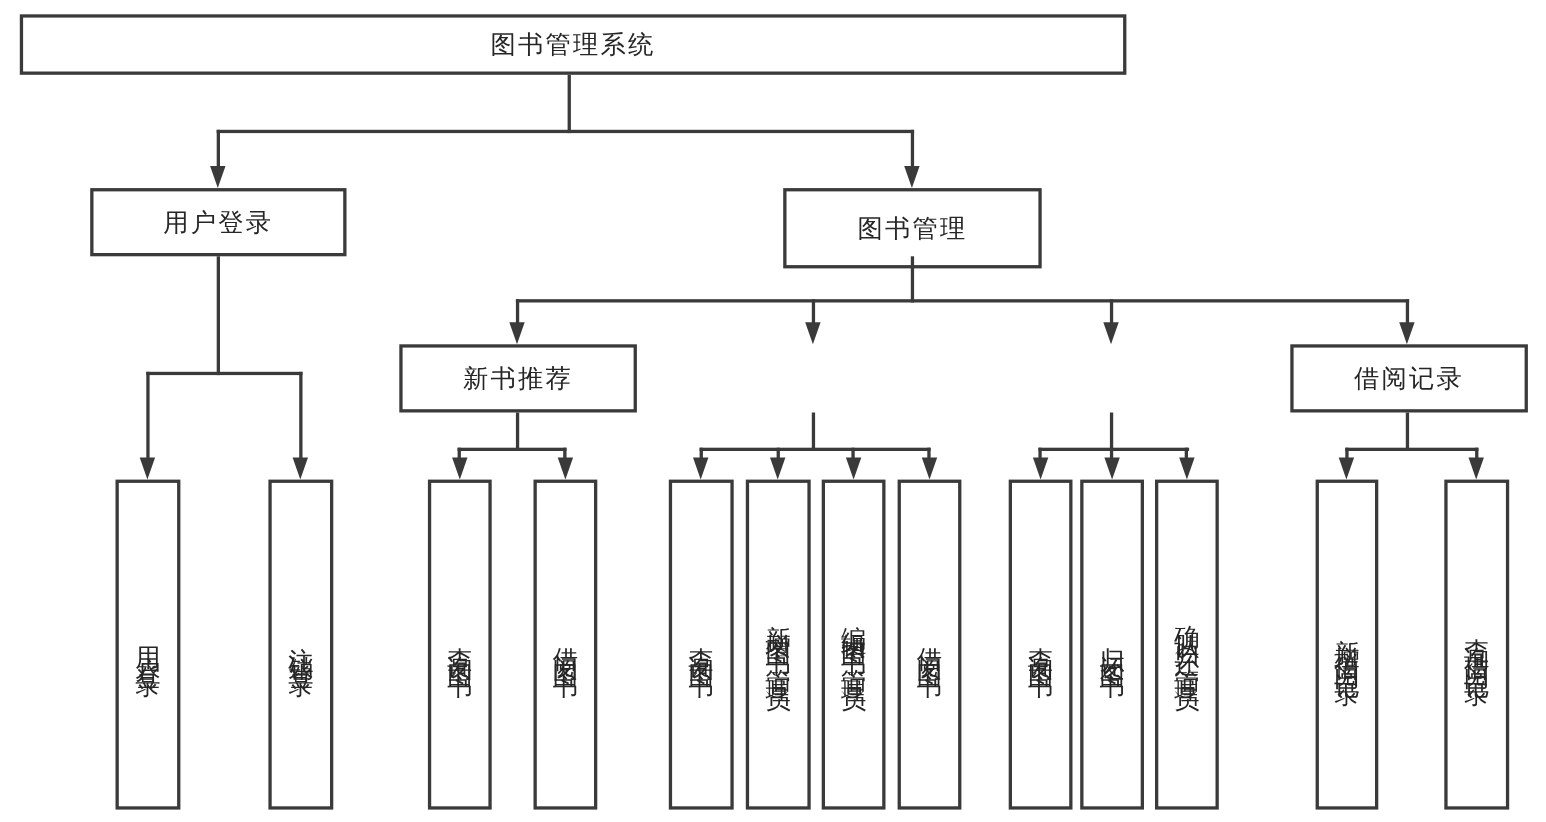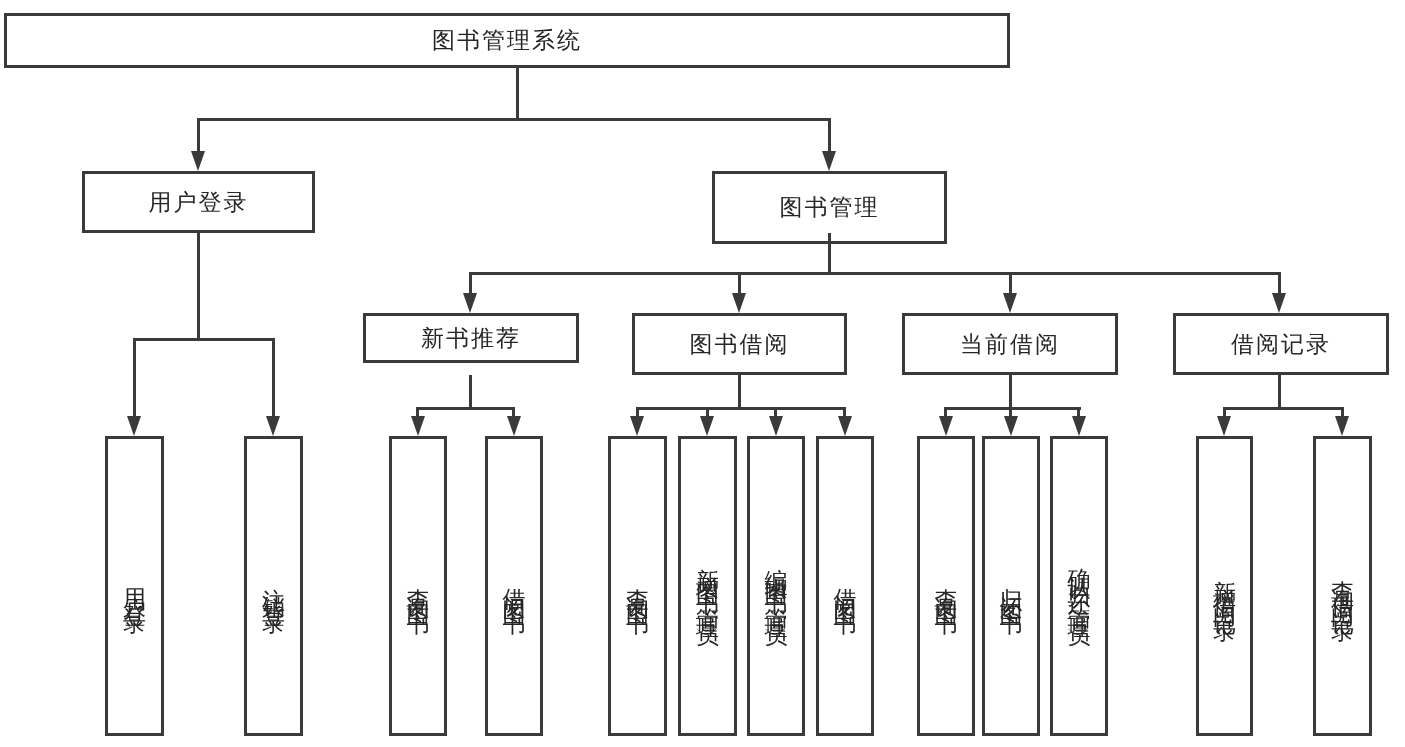--- a/index.html
+++ b/index.html
@@ -34,21 +34,21 @@
   .watermark{
     position:absolute;top:710px;right:6px;font-size:21px;letter-spacing:1px;
     color:var(--watermark);z-index:10;white-space:nowrap;
   }
 </style>
 </head>
 <body>
 
 <div class="canvas">
 
-  <div class="box" style="left:4px;top:13px;width:1006px;height:55px">
+  <div class="box" style="left:18px;top:13px;width:1006px;height:55px">
     <span>图书管理系统</span>
   </div>
 
   <div class="vline" style="left:516px;top:68px;height:53px"></div>
   <div class="hline" style="left:197px;top:118px;width:634px"></div>
   <div class="vline" style="left:197px;top:118px;height:35px"></div>
   <div class="arrowhead" style="left:191px;top:151px"></div>
   <div class="vline" style="left:828px;top:118px;height:35px"></div>
   <div class="arrowhead" style="left:822px;top:151px"></div>
 
@@ -70,28 +70,22 @@
   <div class="hline" style="left:469px;top:272px;width:812px"></div>
   <div class="vline" style="left:469px;top:272px;height:23px"></div>
   <div class="arrowhead" style="left:463px;top:293px"></div>
   <div class="vline" style="left:738px;top:272px;height:23px"></div>
   <div class="arrowhead" style="left:732px;top:293px"></div>
   <div class="vline" style="left:1009px;top:272px;height:23px"></div>
   <div class="arrowhead" style="left:1003px;top:293px"></div>
   <div class="vline" style="left:1278px;top:272px;height:23px"></div>
   <div class="arrowhead" style="left:1272px;top:293px"></div>
 
-  <div class="box" style="left:363px;top:313px;width:216px;height:50px">
+  <div class="box" style="left:363px;top:313px;width:216px;height:62px">
     <span>新书推荐</span>
-  </div>
-  <div class="box" style="left:632px;top:313px;width:215px;height:62px">
-    <span>图书借阅</span>
-  </div>
-  <div class="box" style="left:902px;top:313px;width:216px;height:62px">
-    <span>当前借阅</span>
   </div>
   <div class="box" style="left:1173px;top:313px;width:216px;height:62px">
     <span>借阅记录</span>
   </div>
 
   <div class="vline" style="left:469px;top:375px;height:35px"></div>
   <div class="vline" style="left:738px;top:375px;height:35px"></div>
   <div class="vline" style="left:1009px;top:375px;height:35px"></div>
   <div class="vline" style="left:1278px;top:375px;height:35px"></div>
 

